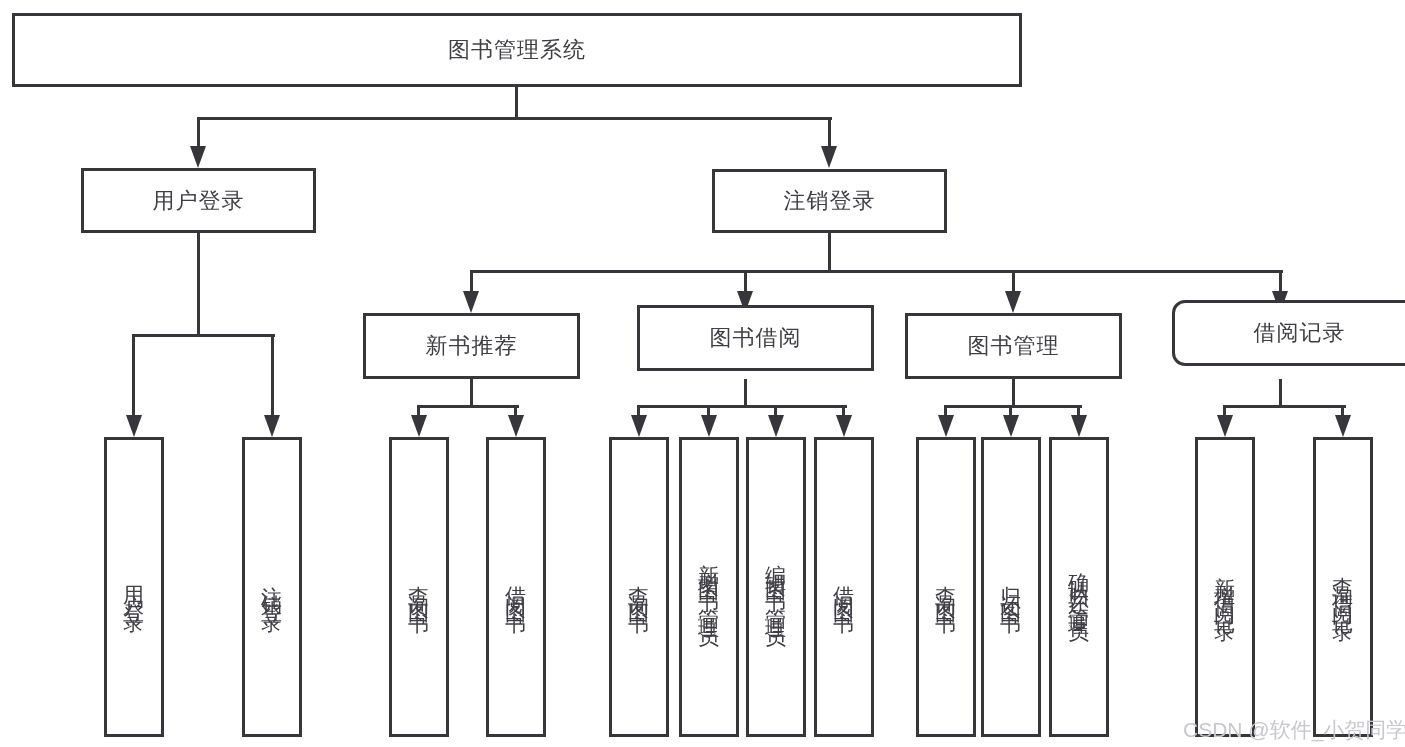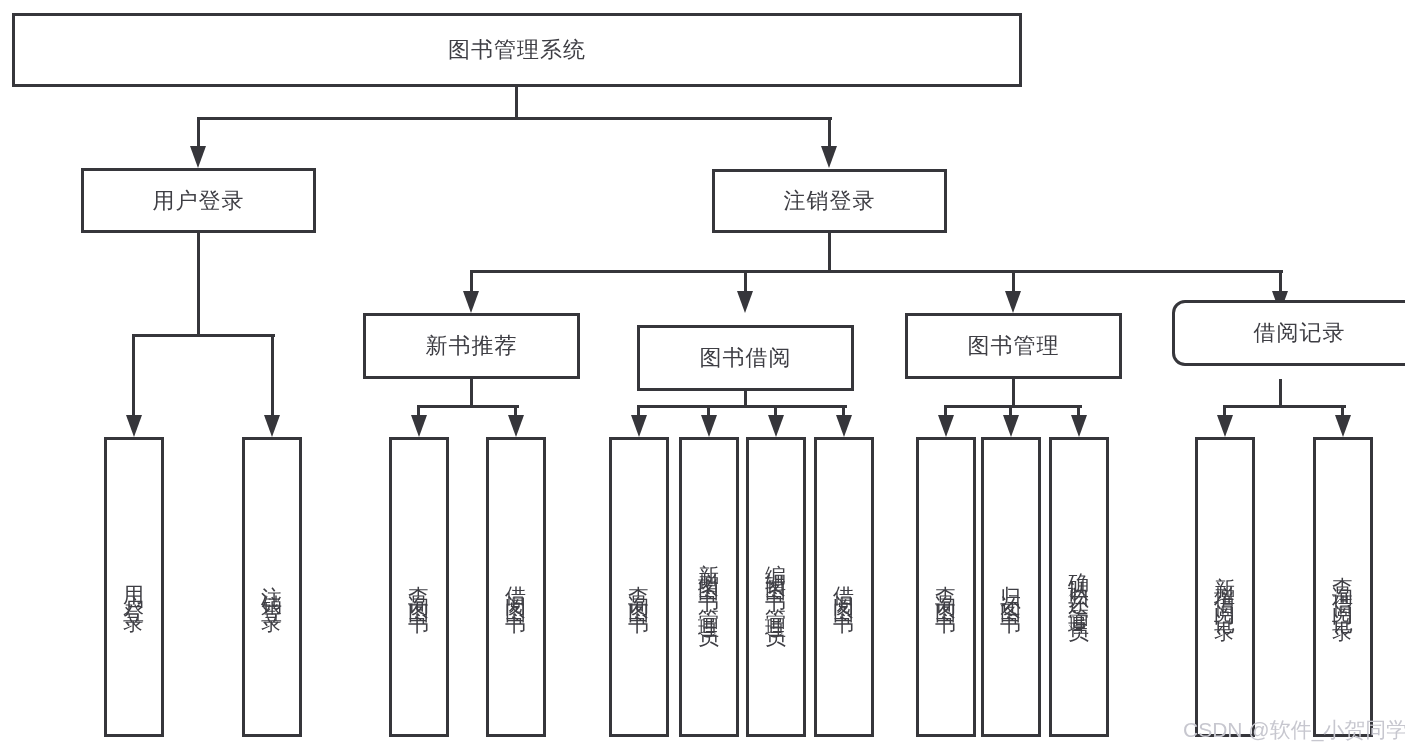--- a/index.html
+++ b/index.html
@@ -102,21 +102,21 @@
   <div class="line" style="left:744px; top:270px; width:3px; height:25px;"></div>
   <div class="arrow" style="left:737px; top:291px;"></div>
   <div class="line" style="left:1012px; top:270px; width:3px; height:25px;"></div>
   <div class="arrow" style="left:1005px; top:291px;"></div>
   <div class="line" style="left:1279px; top:270px; width:3px; height:25px;"></div>
   <div class="arrow" style="left:1272px; top:291px;"></div>
 
   <div class="box" style="left:363px; top:313px; width:217px; height:66px;">
     <span class="hlabel">新书推荐</span>
   </div>
-  <div class="box" style="left:637px; top:325px; width:217px; height:66px;">
+  <div class="box" style="left:637px; top:305px; width:237px; height:66px;">
     <span class="hlabel">图书借阅</span>
   </div>
   <div class="box" style="left:905px; top:313px; width:217px; height:66px;">
     <span class="hlabel">图书管理</span>
   </div>
   <div class="box" style="left:1172px; top:300px; width:255px; height:66px;border-radius:13px;">
     <span class="hlabel">借阅记录</span>
   </div>
 
   <div class="line" style="left:470px; top:379px; width:3px; height:29px;"></div>

